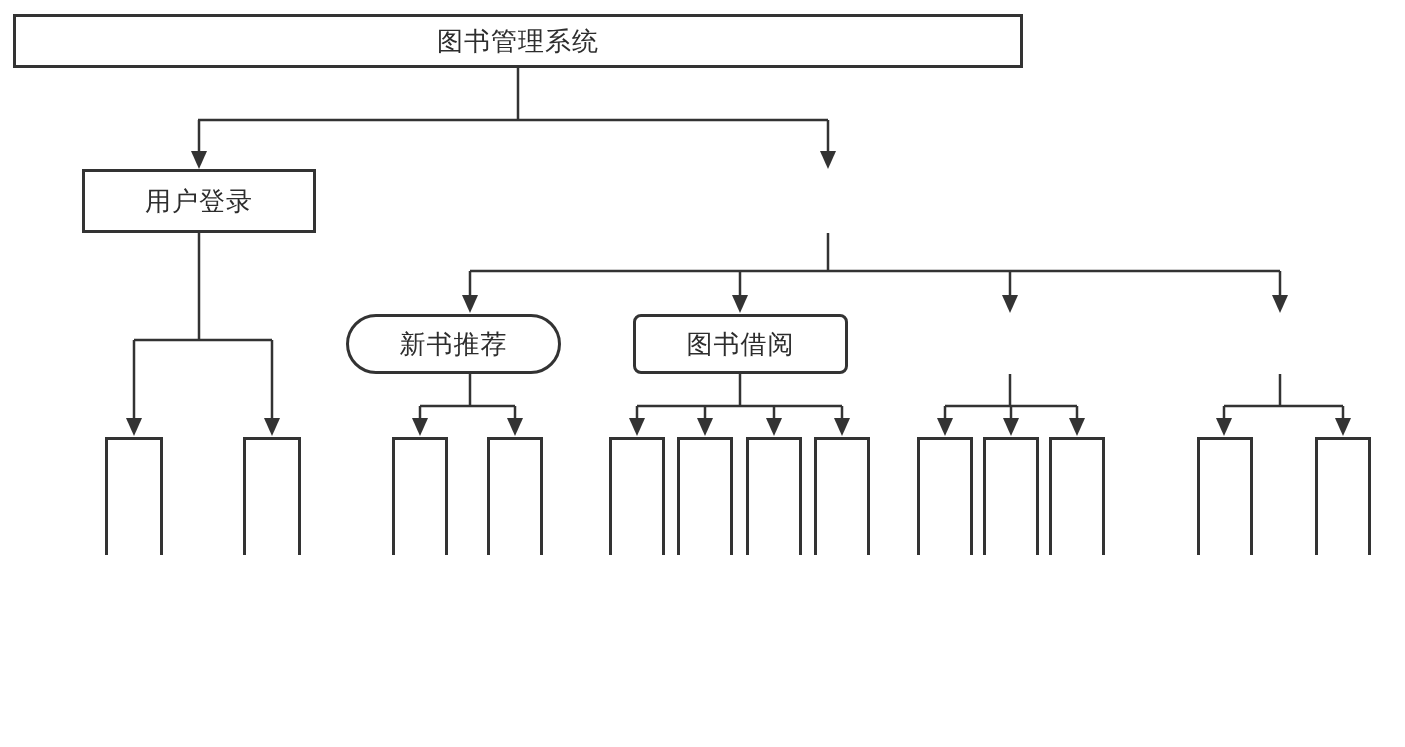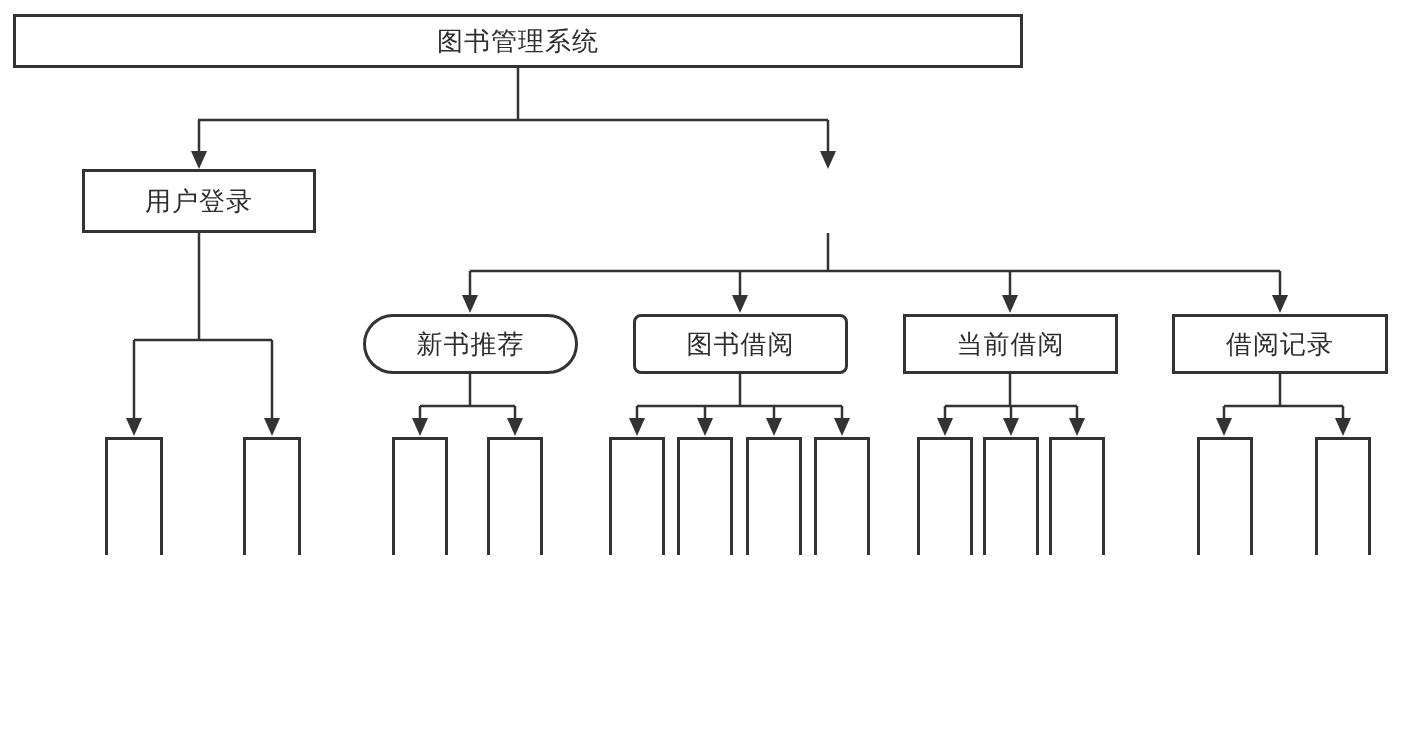--- a/index.html
+++ b/index.html
@@ -38,21 +38,21 @@
     letter-spacing:1px;
     white-space:nowrap;
   }
   
   #n-root { left:13px; top:14px; width:1010px; height:54px; }
   
   #n-login { left:82px;  top:169px; width:234px; height:64px; }
   #n-mgmt  { left:711px; top:169px; width:234px; height:64px; }
   
   .l3 { top:314px; width:215px; height:60px; }
-  #n-newrec { left:363px;border-radius:30px; }
+  #n-newrec { left:346px;border-radius:30px; }
   #n-borrow { left:633px;border-radius:8px; }
   #n-current{ left:903px; }
   #n-records{ left:1172px; width:216px; }
   
   #lf-login1 { left:105px;  width:58px; }
   #lf-login2 { left:243px;  width:58px; }
   #lf-nr1    { left:392px;  width:56px; }
   #lf-nr2    { left:487px;  width:56px; }
   #lf-bw1    { left:609px;  width:56px; }
   #lf-bw2    { left:677px;  width:56px; }
@@ -142,26 +142,20 @@
   <div class="node h" id="n-login">
     <span>用户登录</span>
   </div>
 
   <div class="node h l3" id="n-newrec">
     <span>新书推荐</span>
   </div>
   <div class="node h l3" id="n-borrow">
     <span>图书借阅</span>
   </div>
-  <div class="node h l3" id="n-current">
-    <span>当前借阅</span>
-  </div>
-  <div class="node h l3" id="n-records">
-    <span>借阅记录</span>
-  </div>
 
   <div class="node leaf" id="lf-login1">
     <span class="vtext">用户登录</span>
   </div>
   <div class="node leaf" id="lf-login2">
     <span class="vtext">注销登录</span>
   </div>
 
   <div class="node leaf" id="lf-nr1">
     <span class="vtext">查询图书</span>

